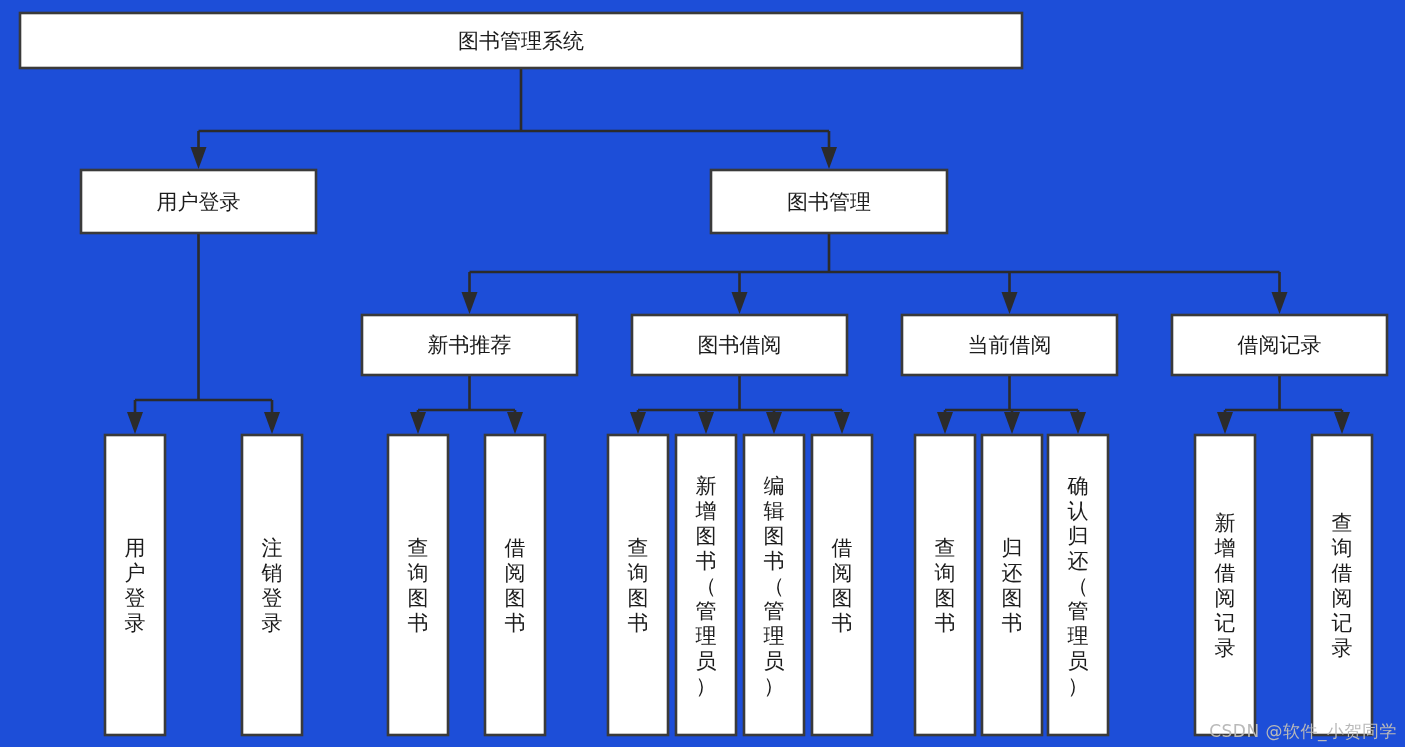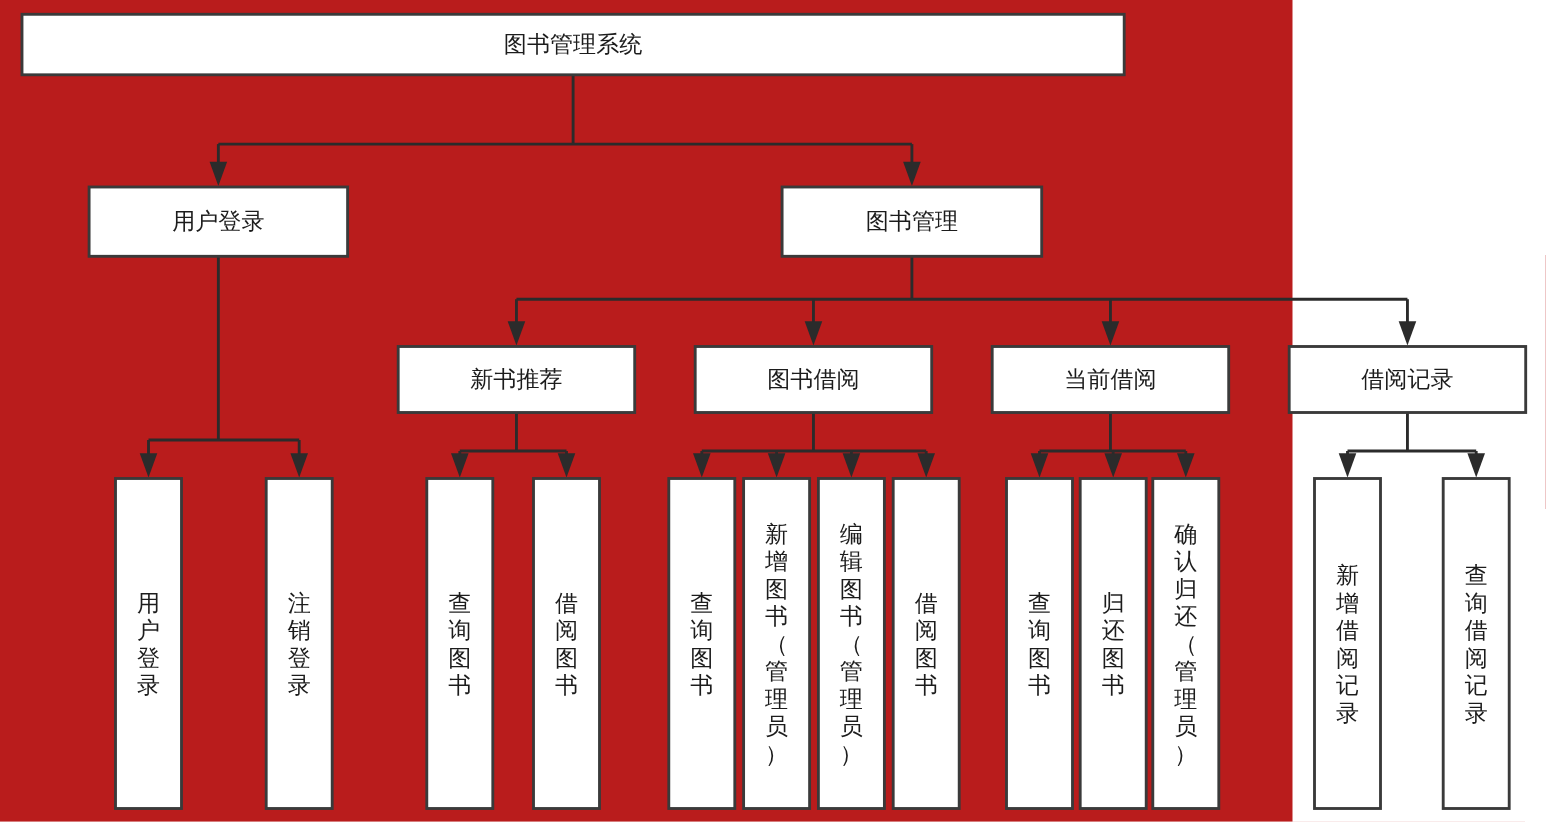--- a/index.html
+++ b/index.html
@@ -8,23 +8,23 @@
     background: #ffffff;
   }
   body {
     width: 1405px;
     height: 747px;
     font-family: "DejaVu Sans", "Liberation Sans", sans-serif;
     overflow: hidden;
   }
   #diagram-root {
     position: relative;
-    width: 1175px;
+    width: 1405px;
     height: 747px;
-    background: #b91c1c;
+    background: #1d4ed8;
   }
   svg.diagram-canvas {
     position: absolute;
     left: 0;
     top: 0;
     width: 1405px;
     height: 747px;
   }
   .node-box {
     fill: #ffffff;
@@ -201,13 +201,14 @@
         <g>
           <rect x="1195" y="435" width="60" height="300" class="node-box"></rect>
           <text class="node-label-v" x="1225"><tspan x="1225" y="530">新</tspan><tspan x="1225" y="555">增</tspan><tspan x="1225" y="580">借</tspan><tspan x="1225" y="605">阅</tspan><tspan x="1225" y="630">记</tspan><tspan x="1225" y="655">录</tspan></text>
         </g>
         <g>
           <rect x="1312" y="435" width="60" height="300" class="node-box"></rect>
           <text class="node-label-v" x="1342"><tspan x="1342" y="530">查</tspan><tspan x="1342" y="555">询</tspan><tspan x="1342" y="580">借</tspan><tspan x="1342" y="605">阅</tspan><tspan x="1342" y="630">记</tspan><tspan x="1342" y="655">录</tspan></text>
         </g>
       </g>
   </svg>
+  <div class="watermark">CSDN @软件_小贺同学</div>
 </div>
 
 </body></html>

